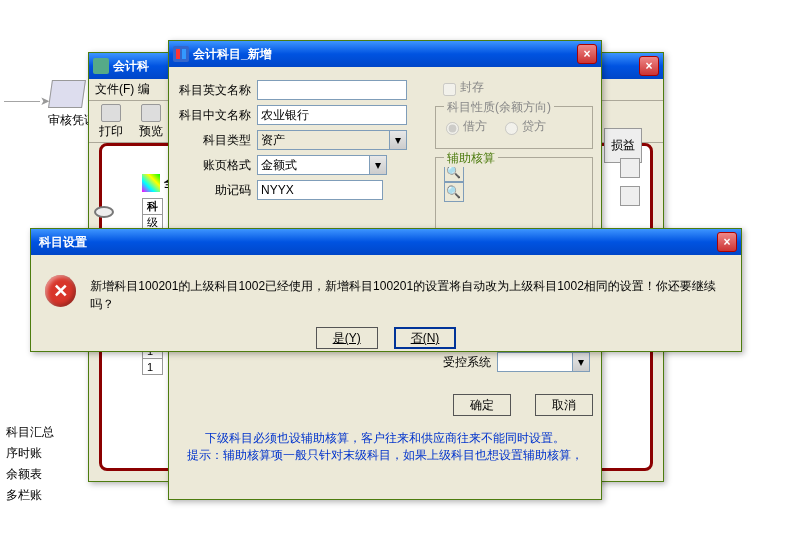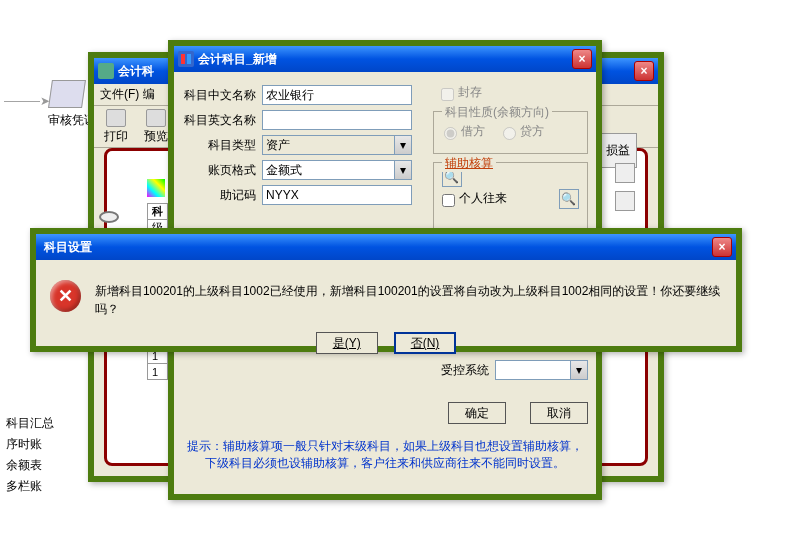--- a/index.html
+++ b/index.html
@@ -4,21 +4,21 @@
 <style>
 * { box-sizing: border-box; margin: 0; padding: 0; font-family: "SimSun", "宋体", sans-serif; font-size: 12px; }
 body { background: #fff; width: 792px; height: 534px; position: relative; overflow: hidden; }
 
 .titlebar { background: linear-gradient(to bottom, #3d95ff 0%, #0053e1 50%, #0046c8 100%); height: 26px; display: flex; align-items: center; padding: 0 4px; color: #fff; font-weight: bold; }
 .titlebar .icon { width: 16px; height: 16px; margin-right: 4px; }
 .titlebar .title { flex: 1; }
 .titlebar .btns { display: flex; gap: 2px; }
 .titlebar .btn { width: 20px; height: 20px; background: linear-gradient(to bottom,#e88,#c33); border: 1px solid #a00; border-radius: 3px; color:#fff; display:flex; align-items:center; justify-content:center; cursor:pointer; font-weight:bold; }
 
-.win { position: absolute; border: 6px solid #4d7c0f; background: #ece9d8; box-shadow: 2px 2px 6px rgba(0,0,0,.3); }
+.win { position: absolute; border: 1px solid #4d7c0f; background: #ece9d8; box-shadow: 2px 2px 6px rgba(0,0,0,.3); }
 .win-body { padding: 8px; }
 
 
 #bgwin { left: 88px; top: 52px; width: 576px; height: 430px; }
 #bgwin .menubar { background:#ece9d8; height:22px; padding:2px 6px; border-bottom:1px solid #aca899; }
 #bgwin .toolbar { background:#ece9d8; height:42px; display:flex; align-items:center; padding:0 6px; gap:8px; border-bottom:1px solid #aca899;}
 .tool { display:flex; flex-direction:column; align-items:center; gap:1px; cursor:pointer; width:32px;}
 .tool .ticon{width:20px;height:18px;background:#ddd;border:1px solid #999;border-radius:2px;}
 .binder { position:absolute; left:10px; right:10px; top:90px; bottom:10px; background:#fff; border:3px solid #8b0000; border-radius:8px;}
 .binder-inner{ margin:28px 12px 12px 40px; }
@@ -43,21 +43,21 @@
 .btn-std.def{ border:2px solid #003399; padding:1px 15px;}
 .hint{ text-align:center; color:#0033cc; line-height:1.4; margin-top:6px;}
 
 
 #msg { left: 30px; top: 228px; width: 712px; height: 124px; z-index:50;}
 #msg .body{ padding:14px; display:flex; align-items:center; gap:14px;}
 .erricon{ width:32px;height:32px; border-radius:50%; background:#d8352a; display:flex;align-items:center;justify-content:center; color:#fff; font-weight:bold; font-size:18px; box-shadow: inset -2px -2px 4px rgba(0,0,0,.3), inset 2px 2px 4px rgba(255,255,255,.5);}
 #msg .btns-row{ display:flex; justify-content:center; gap:16px; padding-bottom:10px;}
 
 
-#side{ position:absolute; left:6px; top:415px; display:flex; flex-direction:column; gap:4px;}
+#side{ position:absolute; left:6px; top:424px; display:flex; flex-direction:column; gap:4px;}
 #side span{cursor:pointer;}
 
 .arrow-in{position:absolute;left:4px;top:94px;color:#999;}
 .docicon{position:absolute;left:50px;top:80px;width:34px;height:28px;background:#dde;border:1px solid #999;transform:skewX(-8deg);}
 .tbl{ border-collapse:collapse;}
 .tbl td,.tbl th{border:1px solid #999;background:#fff;font-size:11px;padding:0 4px;height:16px;width:18px;}
 </style>
 </head>
 <body>
 
@@ -161,44 +161,44 @@
         <rect x="9" y="3" width="4" height="10" fill="#39f"></rect>
       </svg>
     <span class="title">会计科目_新增</span>
     <div class="btns">
         <div class="btn">×</div>
       </div>
   </div>
   <div class="win-body" style="display:flex;gap:14px;">
     <div style="width:244px;">
       <div class="form-row">
+          <label>科目英文名称</label>
+          <input class="finput" style="width: 150px;">
+        </div>
+      <div class="form-row">
           <label>科目中文名称</label>
           <input class="finput" style="width: 150px;" value="农业银行">
-        </div>
-      <div class="form-row">
-          <label>科目英文名称</label>
-          <input class="finput" style="width: 150px;">
         </div>
       <div class="form-row">
           <label>科目类型</label>
           <div class="drop">
             <input class="finput dis" style="width: 133px;" readonly="" value="资产">
             <div class="arrow">▾</div>
           </div>
         </div>
       <div class="form-row">
           <label>账页格式</label>
           <div class="drop">
-            <input class="finput" style="width: 133px;" readonly="" value="金额式">
+            <input class="finput" style="width: 113px;" readonly="" value="金额式">
             <div class="arrow">▾</div>
           </div>
         </div>
       <div class="form-row">
           <label>助记码</label>
-          <input class="finput" style="width: 150px;" value="NYYX">
+          <input class="finput" style="width: 126px;" value="NYYX">
         </div>
       <div style="height:90px"></div>
       <div class="fieldset dis">
         <span class="legend"><input type="checkbox" disabled="" style=""> <span>汇总打印</span></span>
         <div class="form-row" style="margin-top:6px;">
             <label style="width:46px;">汇总到</label>
             <div class="drop">
               <input class="finput dis" style="width: 98px;" readonly="">
               <div class="arrow">▾</div>
             </div>
@@ -218,31 +218,27 @@
               <input type="radio" checked="" disabled="" style="">
               <span>借方</span>
             </label>
           <label class="chk">
               <input type="radio" disabled="" style="">
               <span>贷方</span>
             </label>
         </div>
       </div>
       <div class="fieldset" style="margin-top:8px;">
-        <span class="legend" style="color:#c2410c;text-decoration:underline;">辅助核算</span>
+        <span class="legend" style="color:#4d7c0f;">辅助核算</span>
         <div style="display:flex;align-items:center;gap:6px;">
             <div class="sqbtn">
               <span>🔍</span>
             </div>
           </div>
         <div style="display:flex;align-items:center;gap:6px;">
-            <label class="chk" style="flex:1">
-              <input type="checkbox" style="">
-              <span>个人往来</span>
-            </label>
             <div class="sqbtn">
               <span>🔍</span>
             </div>
           </div>
         <div style="height:110px;"></div>
         <label class="chk">
             <input type="checkbox" checked="" style="">
             <span>银行账</span>
           </label>
       </div>
@@ -253,22 +249,22 @@
             <div class="arrow">▾</div>
           </div>
         </div>
       <div style="display:flex;gap:24px;justify-content:flex-end;margin-top:22px;">
         <button class="btn-std">确定</button>
         <button class="btn-std">取消</button>
       </div>
     </div>
   </div>
   <div class="hint">
+    <div>下级科目必须也设辅助核算，客户往来和供应商往来不能同时设置。</div>
     <div>提示：辅助核算项一般只针对末级科目，如果上级科目也想设置辅助核算，</div>
-    <div>下级科目必须也设辅助核算，客户往来和供应商往来不能同时设置。</div>
   </div>
 </div>
 
 <div class="win" id="msg">
   <div class="titlebar">
     <span class="title" style="padding-left:4px;">科目设置</span>
     <div class="btns">
         <div class="btn">×</div>
       </div>
   </div>

